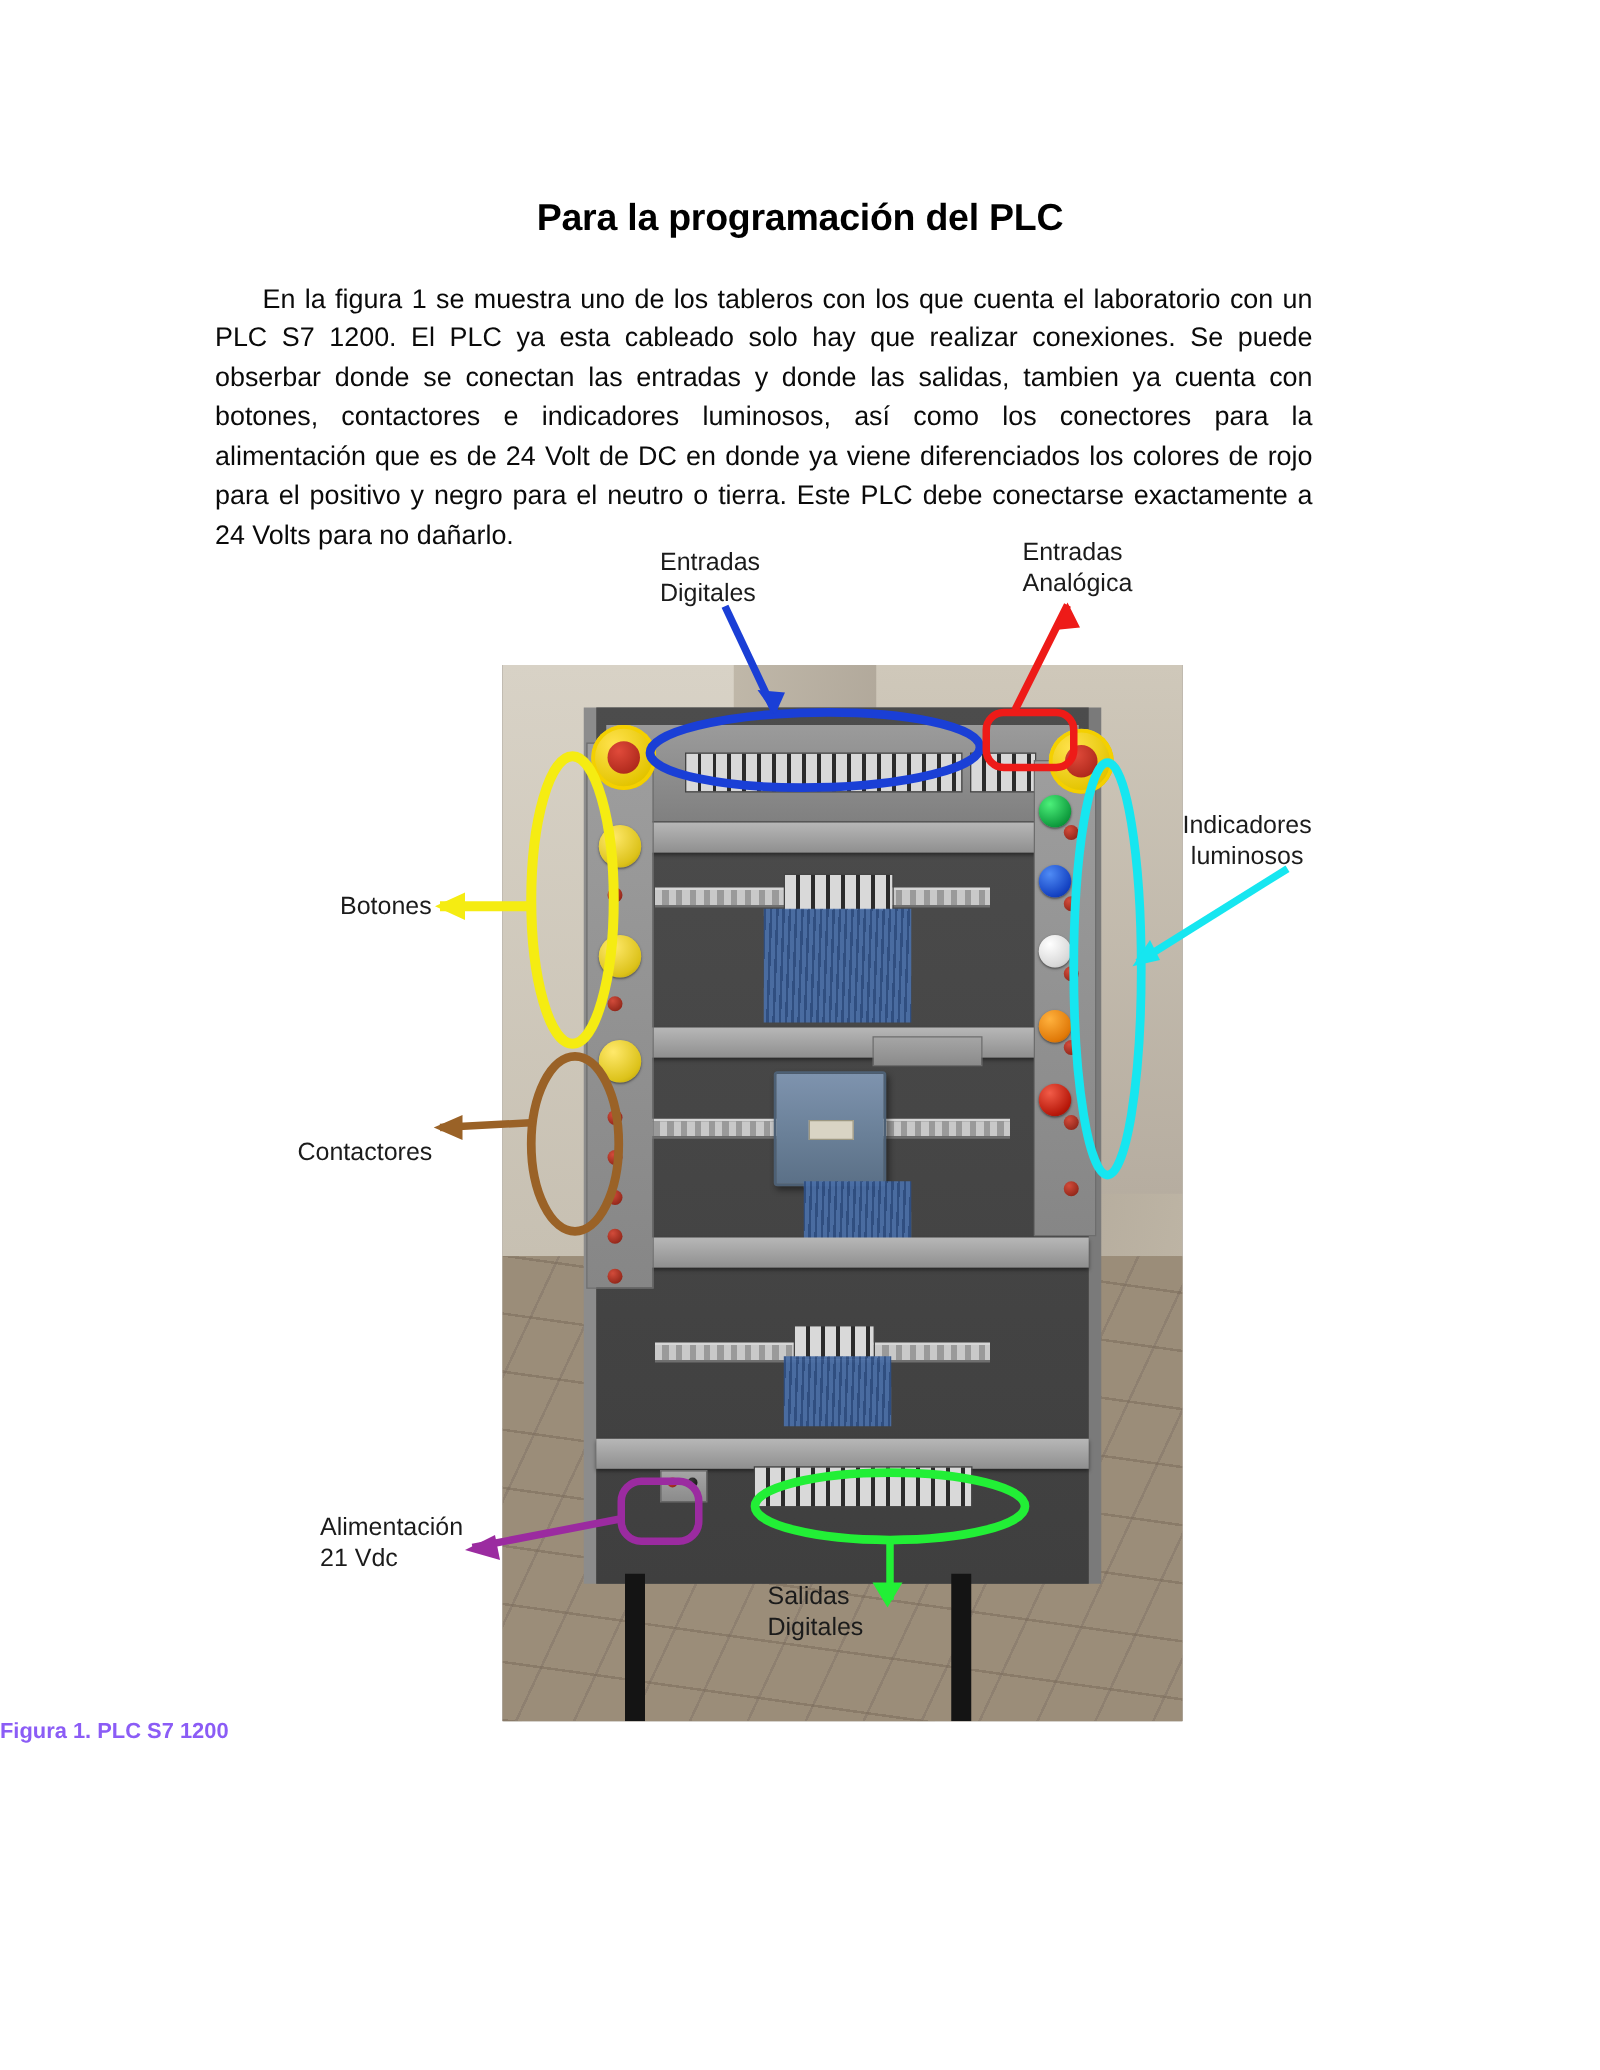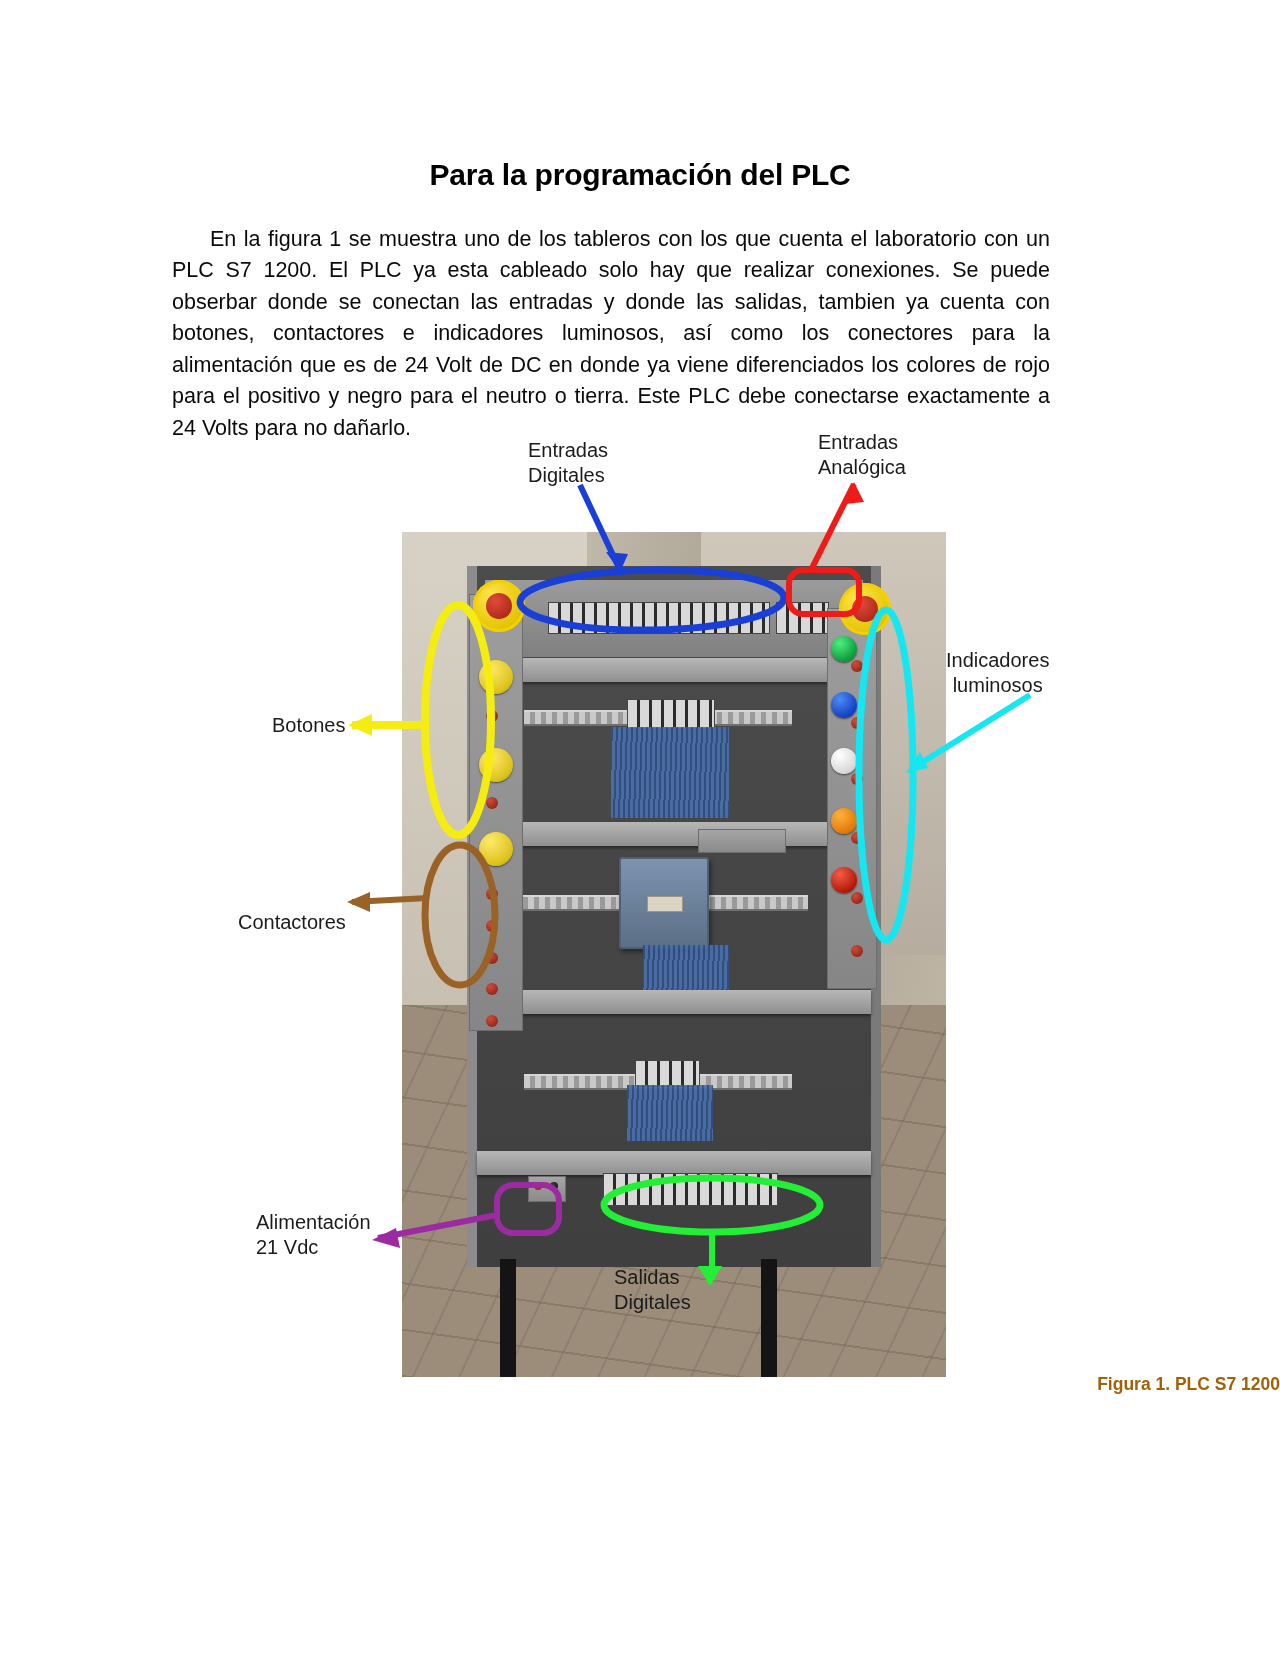--- a/index.html
+++ b/index.html
@@ -185,24 +185,24 @@
     line-height: 25px;
     color: #1b1b1b;
     white-space: pre-line;
     font-family: "Liberation Sans", sans-serif;
   }
 
   .fig-caption {
     position: absolute;
     left: 0; top: 1374px;
     width: 1280px;
-    text-align: right;
+    text-align: left;
     font-size: 17.5px;
     font-weight: bold;
-    color: #a16207;
+    color: #8b5cf6;
   }
 </style>
 </head>
 <body>
 
 <div class="page">
 
   <h1 class="doc-title">Para la programación del PLC</h1>
 
   <p class="body-text">En la figura 1 se muestra uno de los tableros con los que cuenta el laboratorio con un PLC S7 1200. El PLC ya esta cableado solo hay que realizar conexiones. Se puede obserbar donde se conectan las entradas y donde las salidas, tambien ya cuenta con botones, contactores e indicadores luminosos, así como los conectores para la alimentación que es de 24 Volt de DC en donde ya viene diferenciados los colores de rojo para el positivo y negro para el neutro o tierra. Este PLC debe conectarse exactamente a 24 Volts para no dañarlo.</p>

